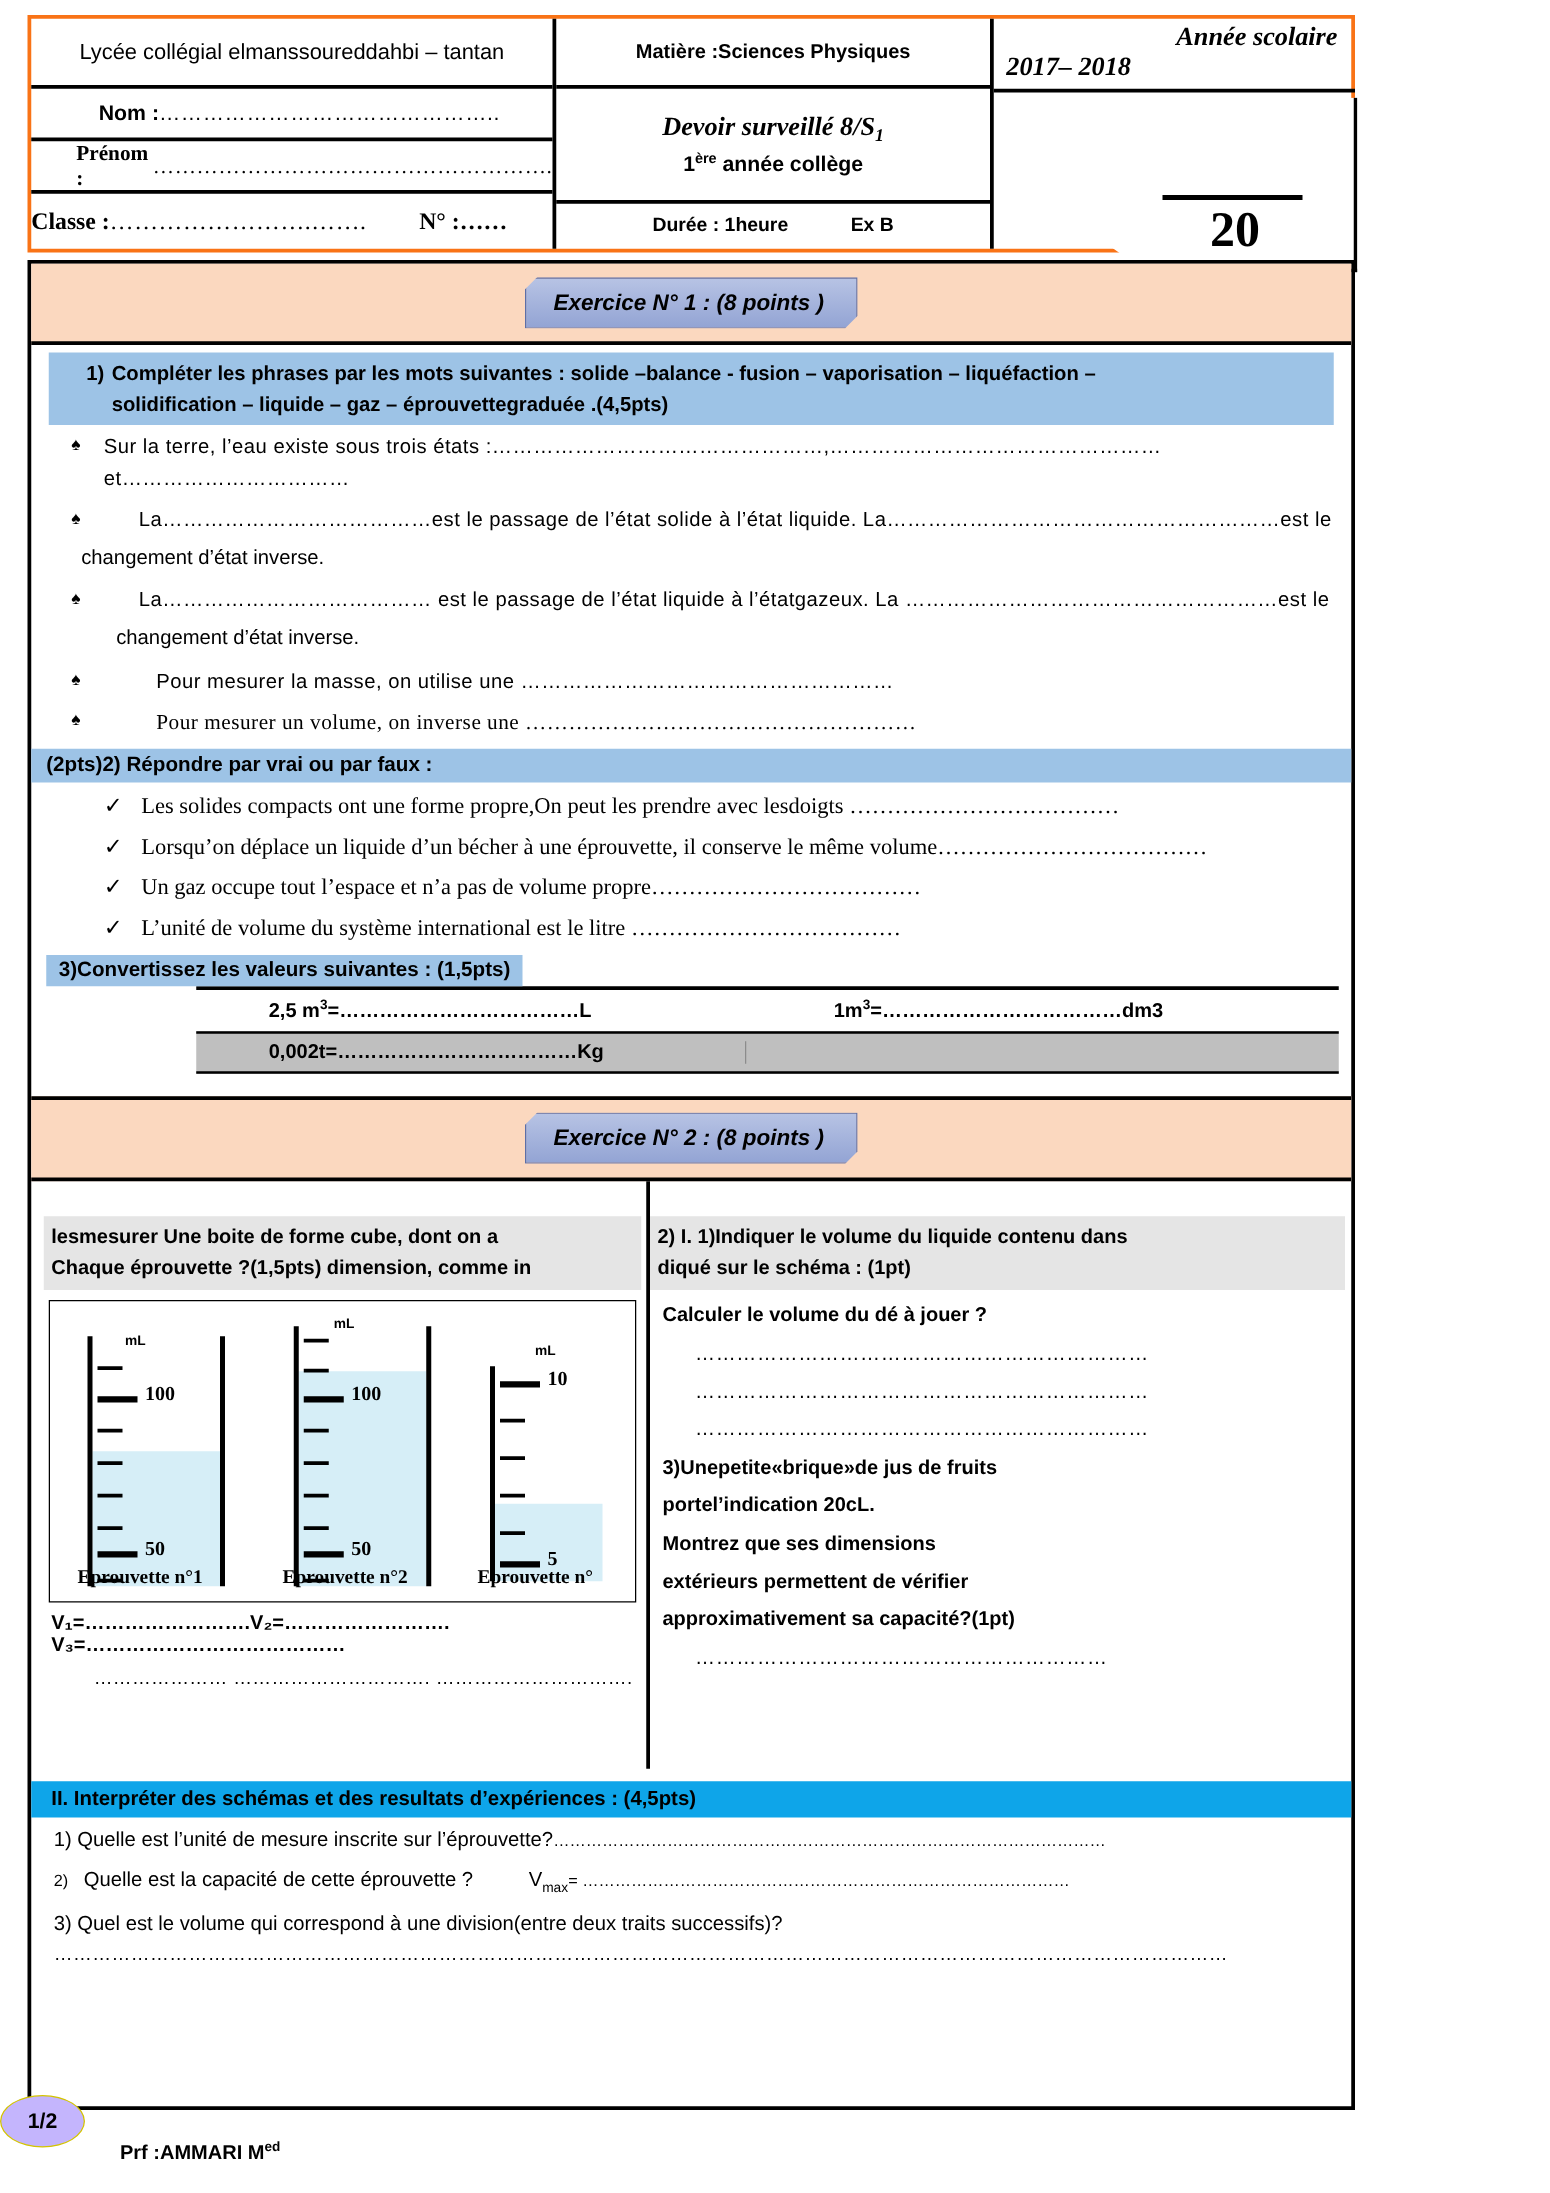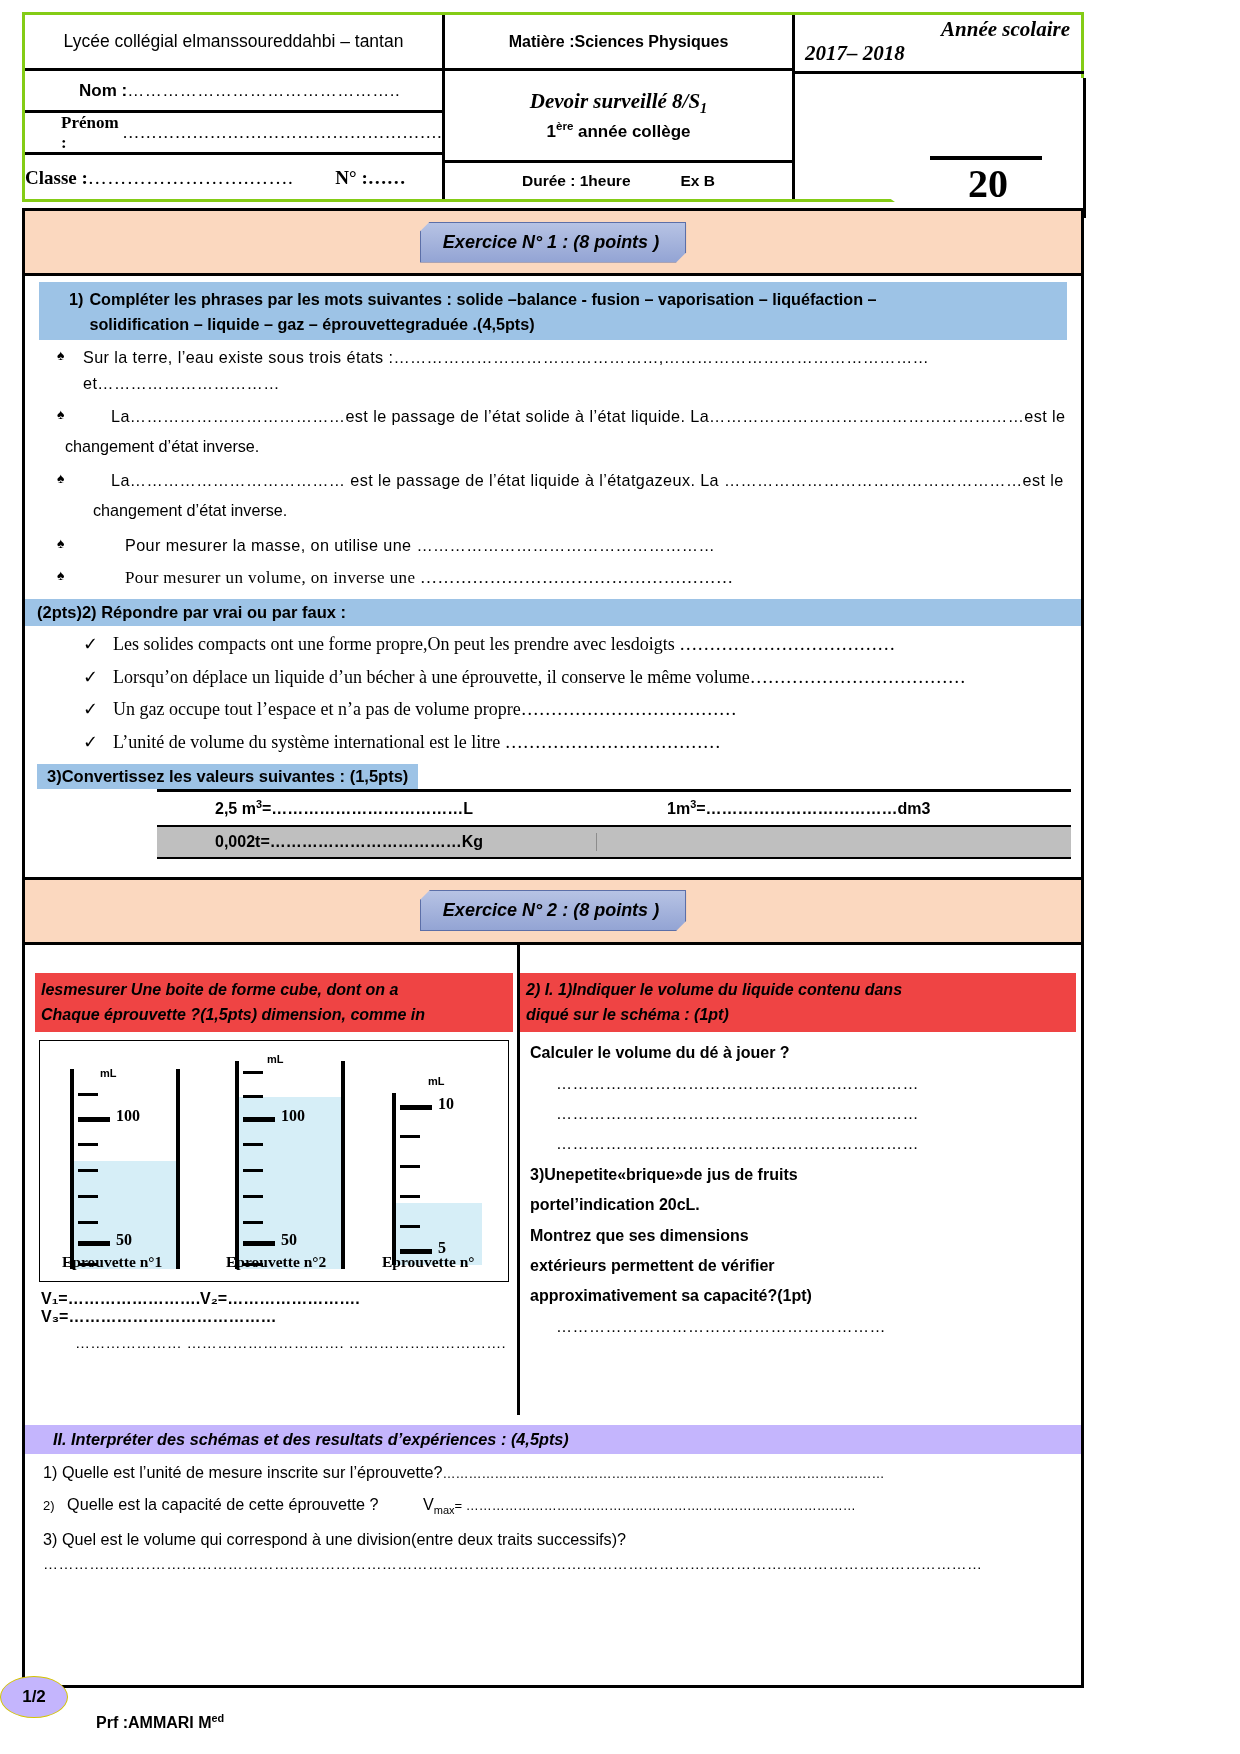--- a/index.html
+++ b/index.html
@@ -9,21 +9,21 @@
     font-family:"Liberation Sans", sans-serif;
     color:#000;
     position:relative;
     overflow:hidden;
   }
   .page{position:absolute;left:0;top:0;width:1240px;height:1754px;}
 
   
   .header{
     position:absolute;left:22px;top:12px;width:1062px;height:190px;
-    border:3px solid #84cc16;box-sizing:border-box;
+    border:3px solid #f97316;box-sizing:border-box;
   }
   .hdr-col-a{position:absolute;left:0;top:0;width:420px;height:100%;box-sizing:border-box;border-right:3px solid #000;}
   .hdr-col-b{position:absolute;left:420px;top:0;width:350px;height:100%;box-sizing:border-box;border-right:3px solid #000;}
   .hdr-col-c{position:absolute;left:770px;top:0;width:289px;height:100%;box-sizing:border-box;}
 
   .hcell{box-sizing:border-box;display:flex;align-items:center;}
   .school{height:56px;border-bottom:3px solid #000;justify-content:center;font-size:17.5px;}
   .nom{height:42px;border-bottom:3px solid #000;padding-left:54px;font-weight:bold;font-size:17px;}
   .prenom{height:42px;border-bottom:3px solid #000;padding-left:36px;font-weight:bold;font-size:17px;font-family:"Liberation Serif",serif;}
   .classe{height:46px;padding-left:0;font-weight:bold;font-size:19px;font-family:"Liberation Serif",serif;}
@@ -101,40 +101,40 @@
   .conv-row2{background:#bfbfbf;border-top:2px solid #000;border-bottom:2px solid #000;display:flex;font-weight:bold;font-size:16px;padding:6px 0;}
   .conv-row2 .conv-c1{border-right:1px solid #8c8c8c;padding-left:58px;}
   sup{font-size:.68em;vertical-align:super;}
   sub{font-size:.68em;vertical-align:sub;}
 
   
   .ex2-grid{position:relative;}
   .ex2-col-left{position:absolute;left:10px;top:0;width:478px;}
   .ex2-col-right{position:absolute;left:492px;top:0;width:556px;border-left:3px solid #000;min-height:470px;}
 
-  .lbl-band{background:#ef4444;font-weight:bold;font-size:16px;line-height:1.62;padding:4px 6px;font-style:italic;}
+  .lbl-band{background:#e5e5e5;font-weight:bold;font-size:16px;line-height:1.62;padding:4px 6px;}
 
   .cyl-box{border:1px solid #000;margin:8px 4px 0 4px;height:240px;position:relative;background:#fff;}
   .cyl{position:absolute;margin-top:12px;}
   .cyl .wall{position:absolute;width:4px;background:#000;}
   .cyl .water{position:absolute;background:#d6eef7;}
   .tick{position:absolute;height:3px;background:#000;}
   .tickbig{position:absolute;height:5px;background:#000;}
   .ml{position:absolute;font-size:11px;font-weight:bold;}
   .tnum{position:absolute;font-family:"Liberation Serif",serif;font-weight:bold;font-size:16px;}
   .cyl-cap{position:absolute;font-family:"Liberation Serif",serif;font-weight:bold;font-size:15.5px;}
 
   .vline{font-weight:bold;font-size:16px;padding:8px 4px 2px 6px;}
   .vline2{font-size:15px;padding:6px 4px 4px 40px;letter-spacing:.3px;}
 
   .rtxt{font-weight:bold;font-size:16px;line-height:2.15;padding:6px 10px;}
   .rtxt .lineA{display:block;}
   .dotrow{display:block;letter-spacing:.5px;font-weight:normal;}
 
-  .sec-II{background:#c4b5fd;font-weight:bold;font-size:16.3px;padding:5px 8px 5px 28px;font-style:italic;}
+  .sec-II{background:#0ea5e9;font-weight:bold;font-size:16.3px;padding:5px 8px 5px 16px;}
   .qII{font-size:16.2px;padding:6px 10px 2px 18px;line-height:1.5;}
   .qII small{font-size:13px;}
 
   .footer-dots{font-size:15px;padding:2px 10px 0 18px;letter-spacing:.4px;}
   .prf{position:absolute;left:96px;top:1712px;font-size:16px;font-weight:bold;}
   .pagebadge{
     position:absolute;left:0;top:1676px;width:66px;height:40px;border-radius:50%;
     background:#c4b5fd;border:1px solid #d4c400;
     display:flex;align-items:center;justify-content:center;
     font-weight:bold;font-size:17px;

